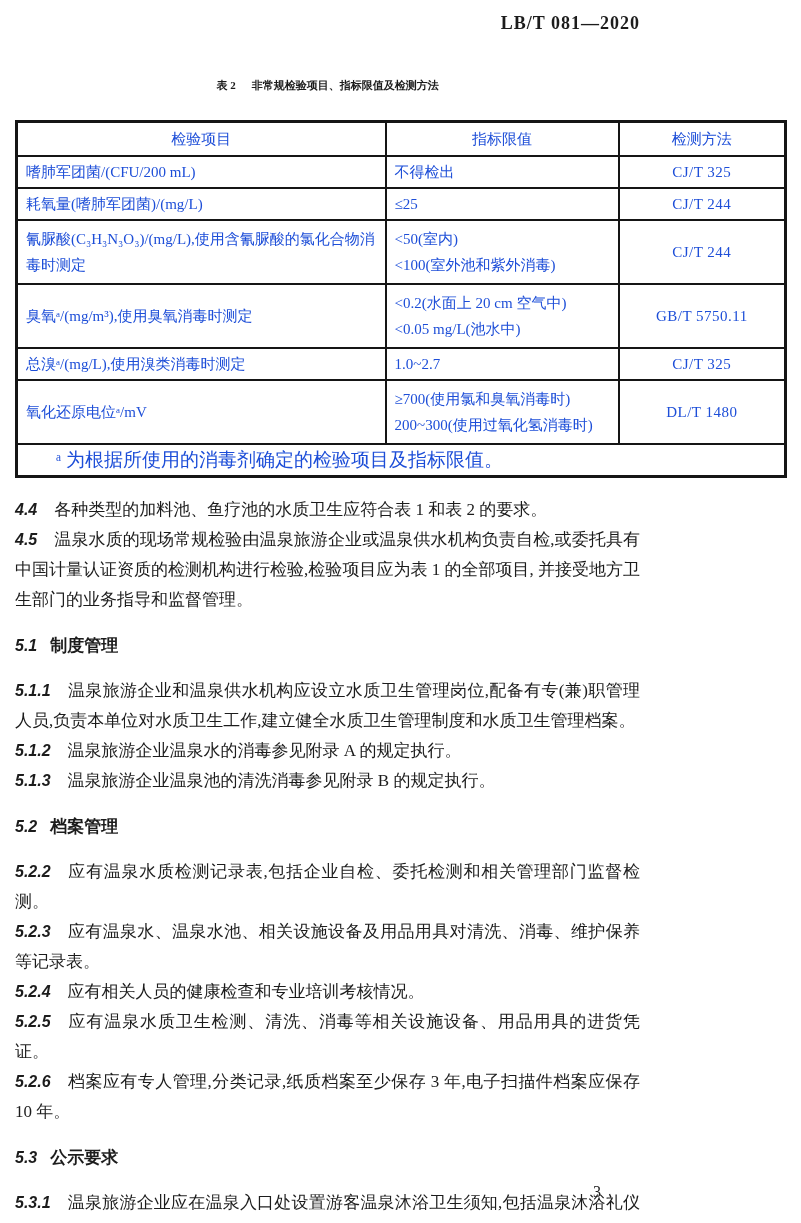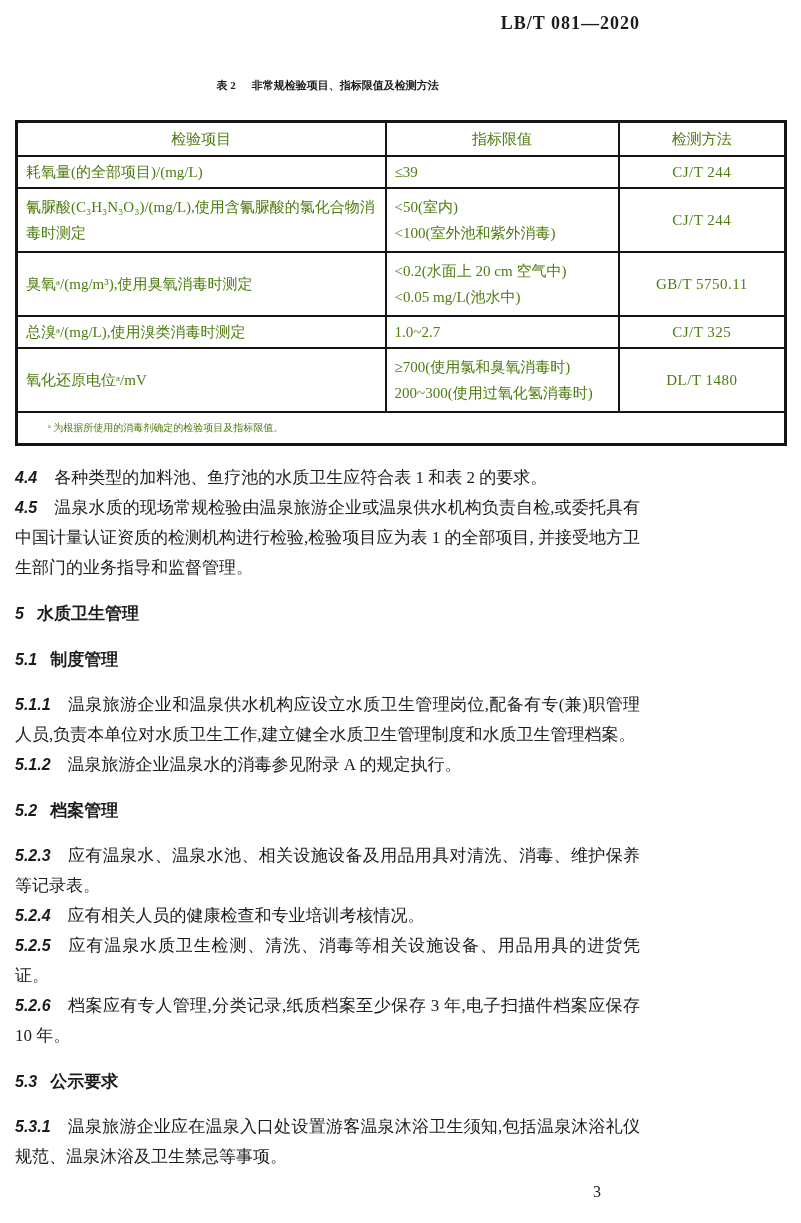--- a/index.html
+++ b/index.html
@@ -35,21 +35,21 @@
     line-height:20px;
   }
   .table-title .t-label{margin-right:16px;}
   
   table.spec{
     margin-top:25px;
     width:772px;
     border-collapse:collapse;
     table-layout:fixed;
     font-size:15px;
-    color:#4d7c0f;
+    color:#1d4ed8;
   }
   table.spec col.c1{width:48%;}
   table.spec col.c2{width:30.3%;}
   table.spec col.c3{width:21.7%;}
   table.spec th, table.spec td{
     border:2px solid #151515;
     padding:2px 8px;
     vertical-align:middle;
   }
   table.spec{border:3px solid #151515;}
@@ -59,22 +59,22 @@
     height:28px;
     font-size:15px;
   }
   td.c-item{text-align:left;padding-left:10px;line-height:26px;}
   td.c-limit{text-align:left;padding-left:12px;white-space:pre-line;line-height:26px;}
   td.c-method{text-align:center;letter-spacing:.5px;}
   tr.row-s td{height:25px;}
   tr.row-d td{height:58px;}
   tr.footnote-row td{
     height:26px;
-    padding-left:30px;
-    font-size:10px;
+    padding-left:38px;
+    font-size:19px;
     text-align:left;
   }
   
   .body-text{margin-top:17px;}
   p.clause{
     margin:0;
     font-size:17px;
     line-height:30px;
     text-align:justify;
   }
@@ -118,22 +118,27 @@
       </colgroup>
     <thead>
       <tr>
         <th>检验项目</th>
         <th>指标限值</th>
         <th>检测方法</th>
       </tr>
     </thead>
     <tbody>
       <tr class="row-s">
-        <td class="c-item">耗氧量(的全部项目)/(mg/L)</td>
-        <td class="c-limit">≤39</td>
+        <td class="c-item">嗜肺军团菌/(CFU/200 mL)</td>
+        <td class="c-limit">不得检出</td>
+        <td class="c-method">CJ/T 325</td>
+      </tr>
+      <tr class="row-s">
+        <td class="c-item">耗氧量(嗜肺军团菌)/(mg/L)</td>
+        <td class="c-limit">≤25</td>
         <td class="c-method">CJ/T 244</td>
       </tr>
       <tr class="row-d">
         <td class="c-item">氰脲酸(C₃H₃N₃O₃)/(mg/L),使用含氰脲酸的氯化合物消毒时测定</td>
         <td class="c-limit">&lt;50(室内)
 &lt;100(室外池和紫外消毒)</td>
         <td class="c-method">CJ/T 244</td>
       </tr>
       <tr class="row-d">
         <td class="c-item">臭氧ᵃ/(mg/m³),使用臭氧消毒时测定</td>
@@ -155,27 +160,28 @@
       <tr class="footnote-row">
         <td colspan="3">ᵃ 为根据所使用的消毒剂确定的检验项目及指标限值。</td>
       </tr>
     </tbody>
   </table>
 
   <div class="body-text">
     <p class="clause"><span class="clause-num">4.4</span><span class="clause-text">各种类型的加料池、鱼疗池的水质卫生应符合表 1 和表 2 的要求。</span></p>
     <p class="clause"><span class="clause-num">4.5</span><span class="clause-text">温泉水质的现场常规检验由温泉旅游企业或温泉供水机构负责自检,或委托具有中国计量认证资质的检测机构进行检验,检验项目应为表 1 的全部项目, 并接受地方卫生部门的业务指导和监督管理。</span></p>
 
-    <p class="clause heading"><span class="clause-num">5</span><span class="clause-text">水质卫生管理</span></p>
 
     <p class="clause heading"><span class="clause-num">5.1</span><span class="clause-text">制度管理</span></p>
     <p class="clause"><span class="clause-num">5.1.1</span><span class="clause-text">温泉旅游企业和温泉供水机构应设立水质卫生管理岗位,配备有专(兼)职管理人员,负责本单位对水质卫生工作,建立健全水质卫生管理制度和水质卫生管理档案。</span></p>
     <p class="clause"><span class="clause-num">5.1.2</span><span class="clause-text">温泉旅游企业温泉水的消毒参见附录 A 的规定执行。</span></p>
+    <p class="clause"><span class="clause-num">5.1.3</span><span class="clause-text">温泉旅游企业温泉池的清洗消毒参见附录 B 的规定执行。</span></p>
 
     <p class="clause heading"><span class="clause-num">5.2</span><span class="clause-text">档案管理</span></p>
+    <p class="clause"><span class="clause-num">5.2.2</span><span class="clause-text">应有温泉水质检测记录表,包括企业自检、委托检测和相关管理部门监督检测。</span></p>
     <p class="clause"><span class="clause-num">5.2.3</span><span class="clause-text">应有温泉水、温泉水池、相关设施设备及用品用具对清洗、消毒、维护保养等记录表。</span></p>
     <p class="clause"><span class="clause-num">5.2.4</span><span class="clause-text">应有相关人员的健康检查和专业培训考核情况。</span></p>
     <p class="clause"><span class="clause-num">5.2.5</span><span class="clause-text">应有温泉水质卫生检测、清洗、消毒等相关设施设备、用品用具的进货凭证。</span></p>
     <p class="clause"><span class="clause-num">5.2.6</span><span class="clause-text">档案应有专人管理,分类记录,纸质档案至少保存 3 年,电子扫描件档案应保存 10 年。</span></p>
 
     <p class="clause heading"><span class="clause-num">5.3</span><span class="clause-text">公示要求</span></p>
     <p class="clause"><span class="clause-num">5.3.1</span><span class="clause-text">温泉旅游企业应在温泉入口处设置游客温泉沐浴卫生须知,包括温泉沐浴礼仪规范、温泉沐浴及卫生禁忌等事项。</span></p>
 
   </div>
 

